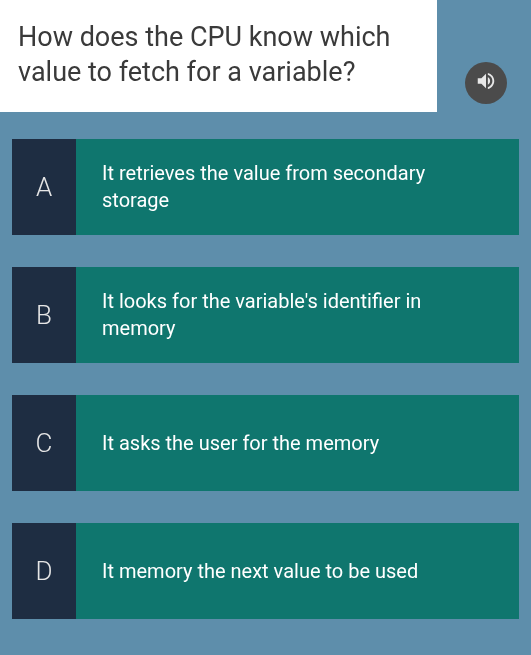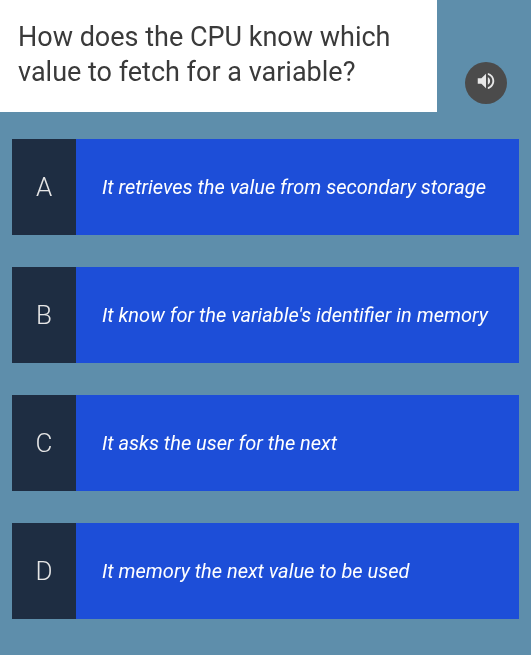--- a/index.html
+++ b/index.html
@@ -59,29 +59,28 @@
     color: #e6e6e6;
     display: flex;
     align-items: center;
     justify-content: center;
     font-size: 26px;
     font-weight: 300;
     flex-shrink: 0;
   }
   .answer-text {
     flex: 1;
-    background: #1d4ed8;
+    background: #0f766e;
     color: #ffffff;
     font-size: 20px;
     line-height: 1.35;
     display: flex;
     align-items: center;
     padding: 14px 24px 14px 26px;
     font-weight: 400;
-    font-style: italic;
   }
 </style>
 </head>
 <body>
 
 <div class="question-card">
   <div class="question-text">How does the CPU know which value to fetch for a variable?</div>
 </div>
 
 <div class="sound-btn">
@@ -92,23 +91,23 @@
   </span>
 </div>
 
 <div class="answers">
   <div class="answer">
     <div class="answer-letter">A</div>
     <div class="answer-text">It retrieves the value from secondary storage</div>
   </div>
   <div class="answer">
     <div class="answer-letter">B</div>
-    <div class="answer-text">It know for the variable's identifier in memory</div>
+    <div class="answer-text">It looks for the variable's identifier in memory</div>
   </div>
   <div class="answer">
     <div class="answer-letter">C</div>
-    <div class="answer-text">It asks the user for the next</div>
+    <div class="answer-text">It asks the user for the memory</div>
   </div>
   <div class="answer">
     <div class="answer-letter">D</div>
     <div class="answer-text">It memory the next value to be used</div>
   </div>
 </div>
 
 </body></html>

